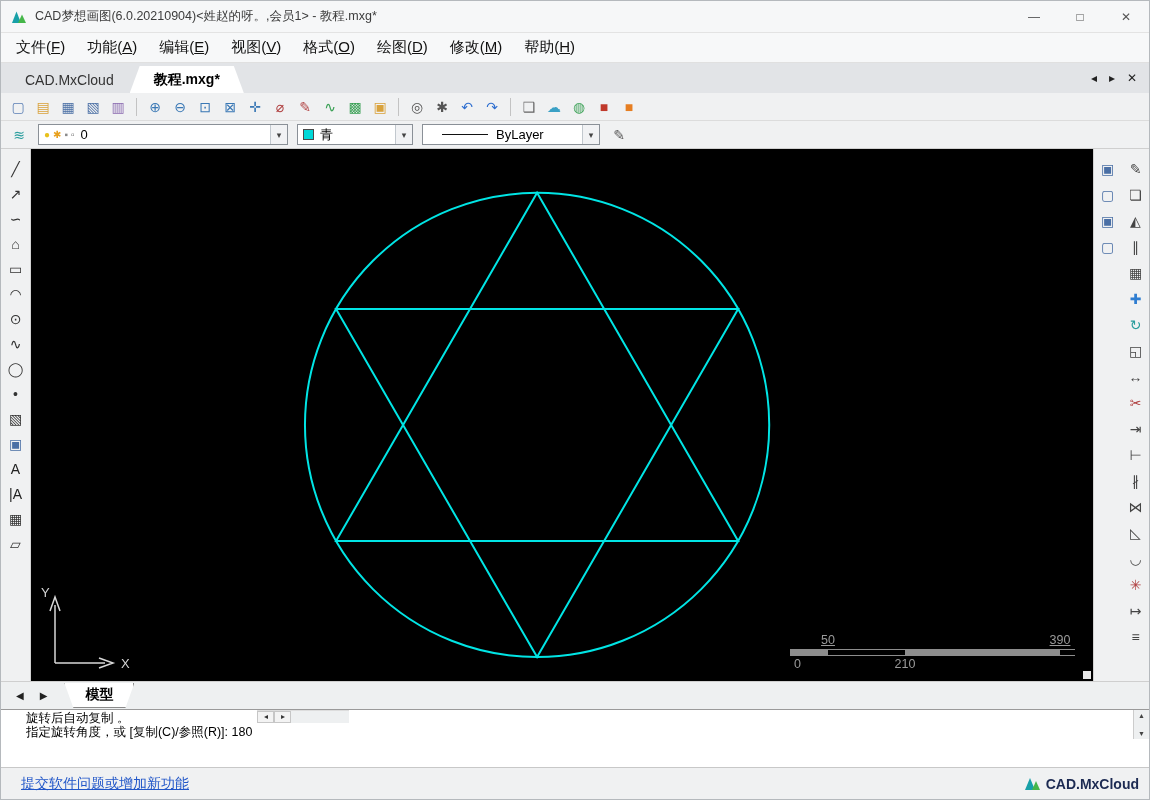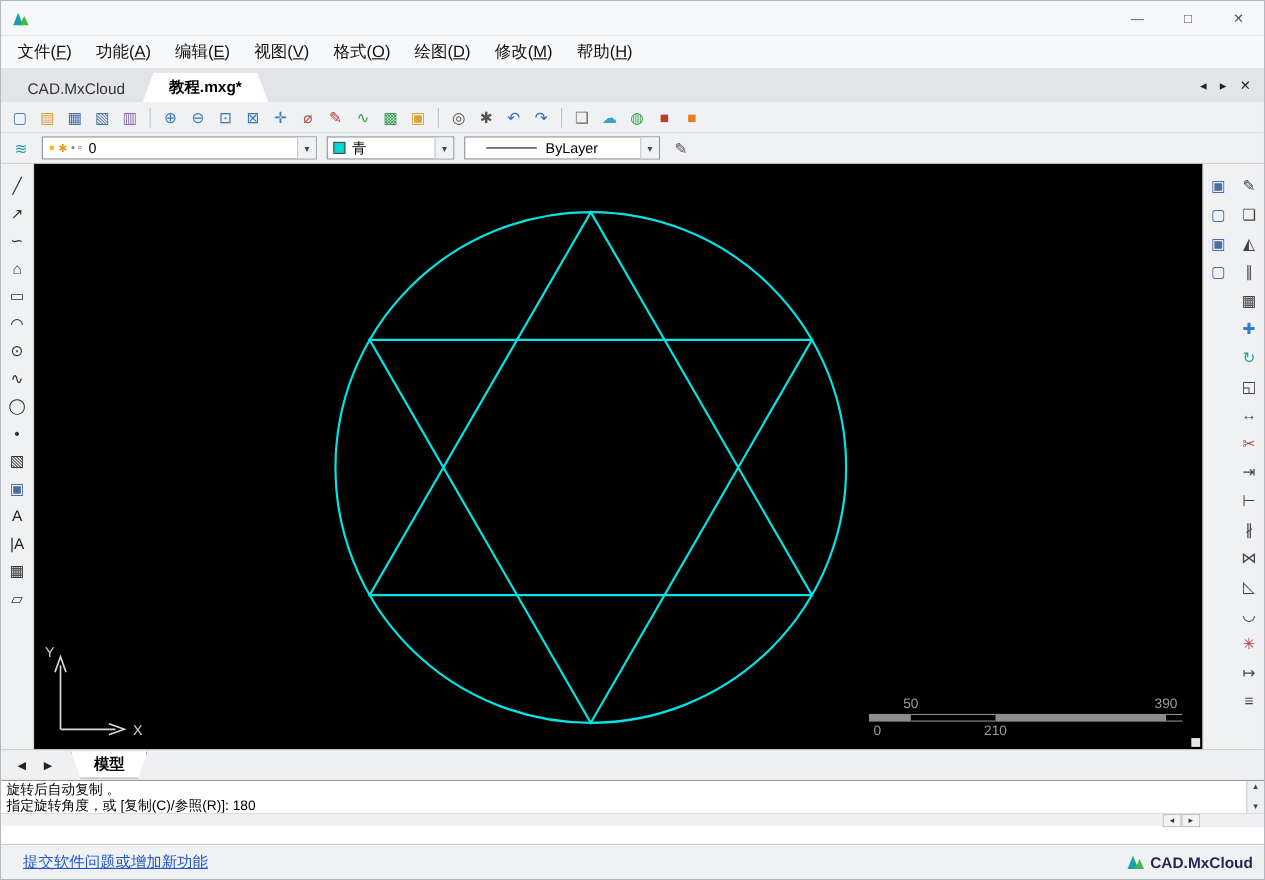--- a/index.html
+++ b/index.html
@@ -66,36 +66,36 @@
   
   .ucs { position:absolute; left:8px; bottom:8px; }
   
   .scalebar { position:absolute; right:18px; bottom:10px; width:285px; height:36px;
     font-size:12.5px; color:#9a9a9a; }
   .sb-bar { position:absolute; left:0; top:14px; height:7px; width:285px; display:flex; }
   .sb-seg { height:7px; }
   .sb-seg.f { background:#8d8d8d; }
   .sb-seg.h { border:1px solid #8d8d8d; border-left:none; border-right:none; background:transparent; }
   .sb-t, .sb-b { position:absolute; transform:translateX(-50%); }
-  .sb-t { top:-2px; } .sb-b { top:22px; }
+  .sb-t { top:-2px;text-decoration:underline; } .sb-b { top:22px; }
   .sb-50 { left:38px; } .sb-350 { left:270px; }
   .sb-0 { left:4px; transform:none; } .sb-150 { left:115px; }
   .grip { position:absolute; right:2px; bottom:2px; width:8px; height:8px; background:#e8e8e8; }
 
   
   .modelbar { height:28px; background:#eef0f1; border-top:1px solid #cfcfcf; display:flex;
     align-items:center; padding-left:8px; gap:2px; flex:none; }
   .mb-arrow { font-size:10px; color:#222; padding:2px 7px; }
   .model-tab { background:#fff; border:1px solid #8a8a8a; border-top:none; padding:3px 20px;
     font-size:14px; font-weight:bold; color:#000; margin-left:8px;
     clip-path:polygon(0 0, 100% 0, calc(100% - 9px) 100%, 9px 100%); }
 
   
   .command { height:58px; background:#fff; border-top:1px solid #9a9a9a; position:relative;
-    display:flex; flex-direction:column; font-size:12.5px; flex:none; }
+    display:flex; flex-direction:row; font-size:12.5px; flex:none;padding-left:20px; }
   .cmd-history { height:29px; padding:1px 5px; overflow:hidden; }
   .cmd-line { line-height:14px; color:#000; white-space:nowrap; }
   .cmd-vscroll { position:absolute; right:0; top:0; width:16px; height:29px; background:#eef0f1;
     border-left:1px solid #ccc; display:flex; flex-direction:column; justify-content:space-between;
     align-items:center; font-size:7px; color:#444; padding:2px 0; }
   .cmd-hscroll { height:12px; background:#eef0f1; border-top:1px solid #ddd; display:flex;
     align-items:center; }
   .h-track { flex:1; height:100%; }
   .h-btn { width:17px; height:12px; display:flex; align-items:center; justify-content:center;
     font-size:8px; color:#333; border:1px solid #c6c6c6; background:#f3f3f3; }
@@ -116,20 +116,21 @@
 </head>
 <body>
 
 <div class="app">
 
   <div class="titlebar">
     <svg width="16" height="16" viewBox="0 0 16 16">
       <polygon points="1,14 5.5,2.5 10,14" fill="#18a0a8"></polygon>
       <polygon points="7,14 11,5.5 15,14" fill="#45b649"></polygon>
     </svg>
+    <span class="title">CAD梦想画图(6.0.20210904)&lt;姓赵的呀。,会员1&gt; - 教程.mxg*</span>
     <div class="win-controls">
         <span class="win-btn">—</span>
         <span class="win-btn">□</span>
         <span class="win-btn">✕</span>
       </div>
   </div>
 
   <div class="menubar">
       <div class="menu-item"><span>文件(</span><span class="mkey">F</span><span>)</span></div>
       <div class="menu-item"><span>功能(</span><span class="mkey">A</span><span>)</span></div>

